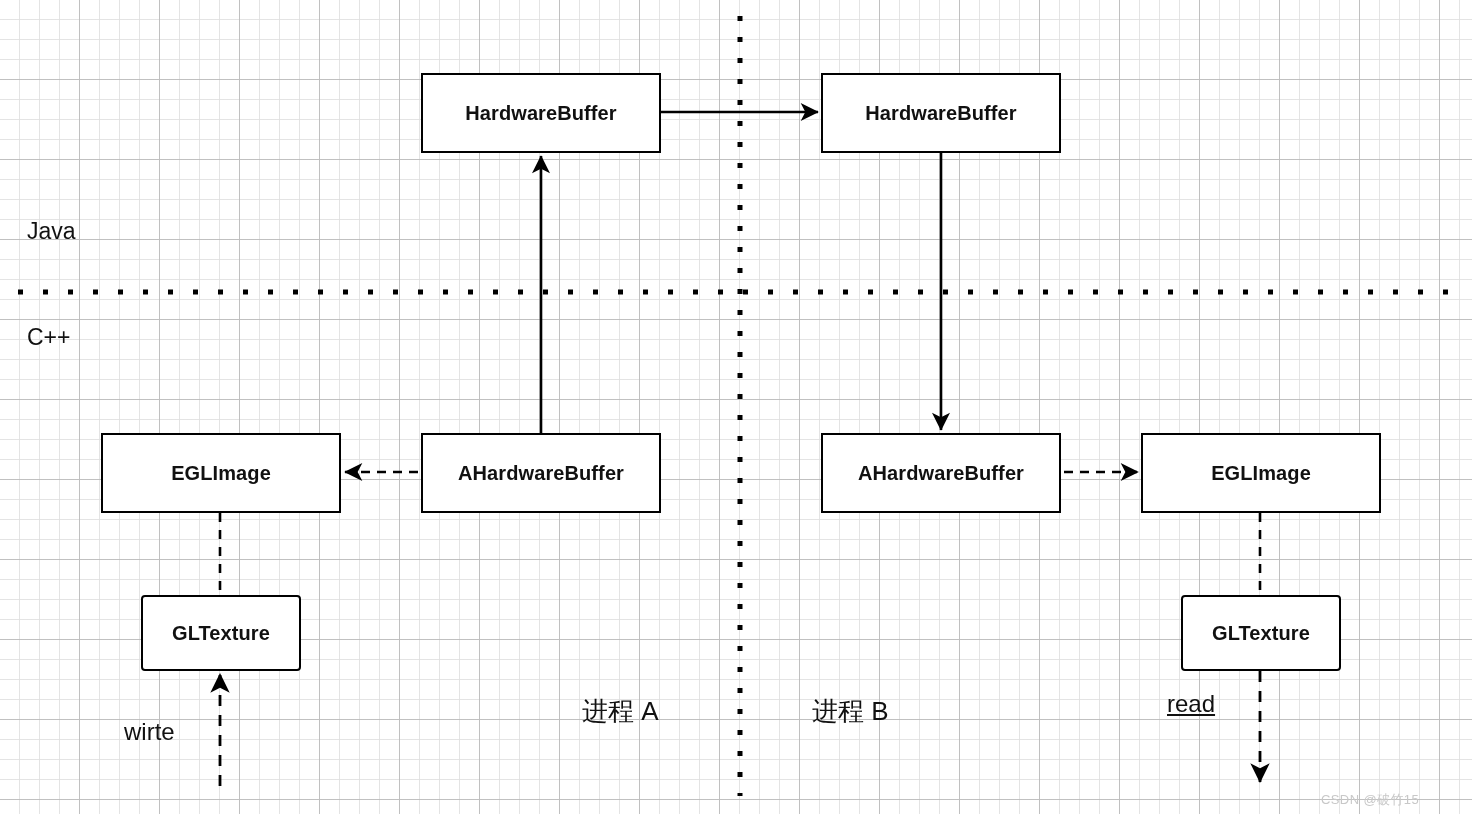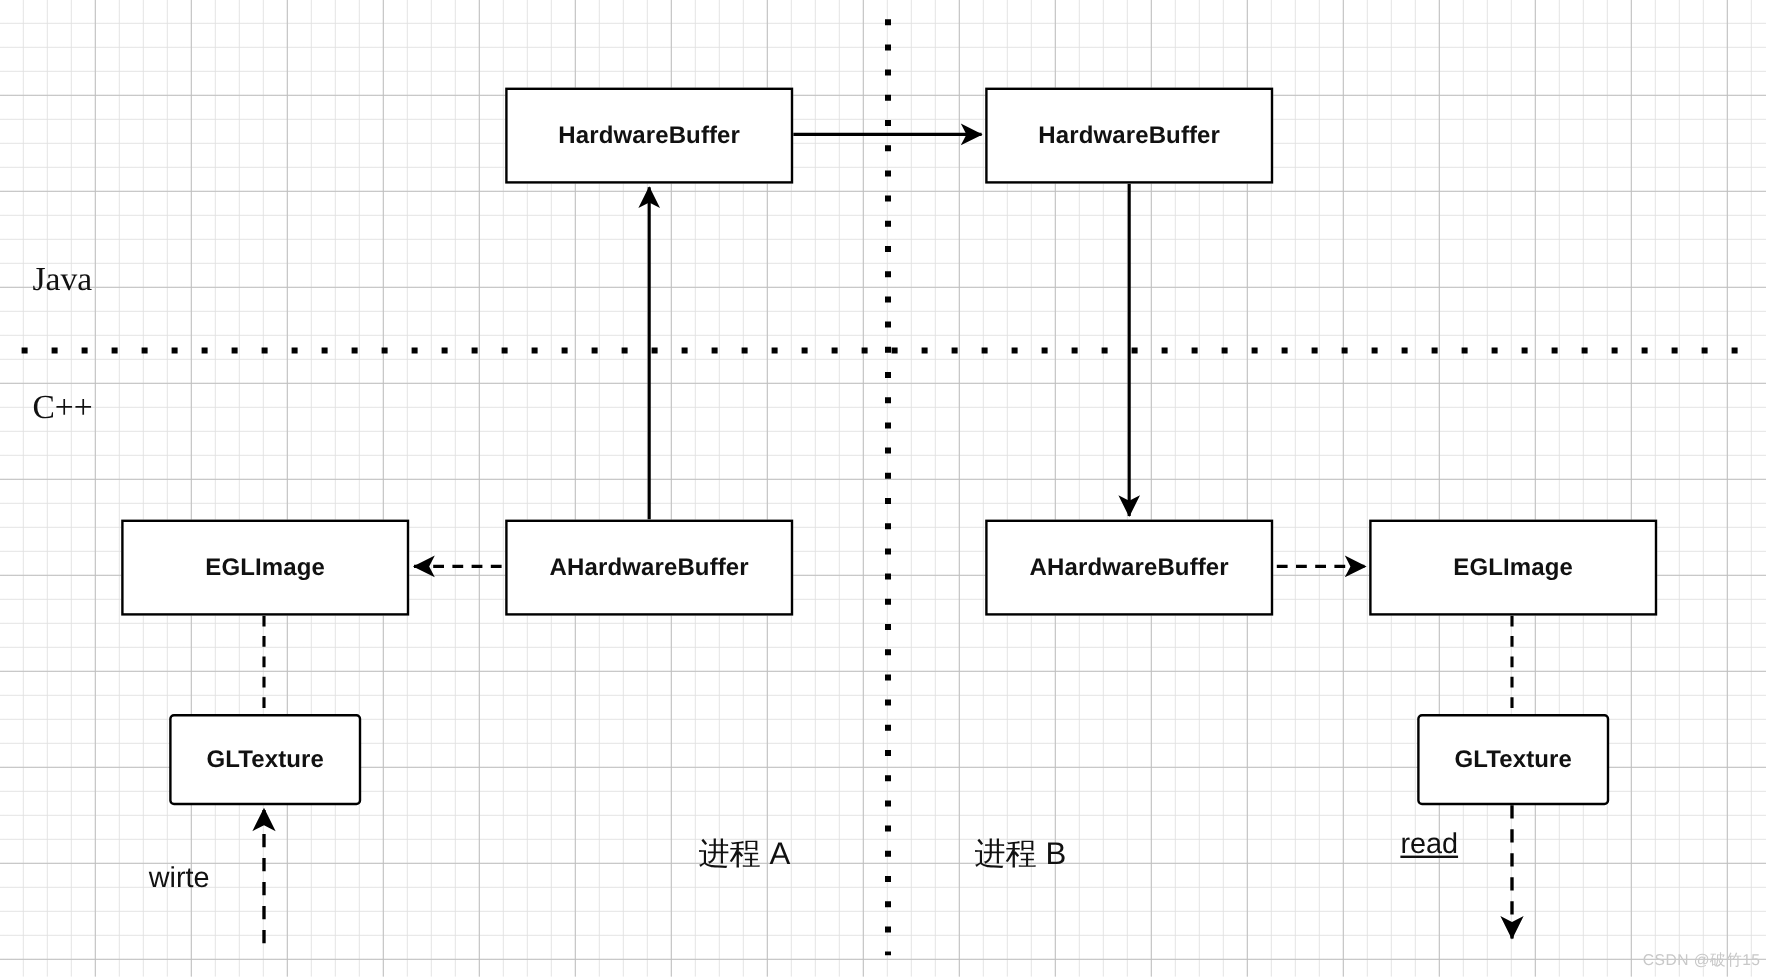--- a/index.html
+++ b/index.html
@@ -57,24 +57,23 @@
     white-space: nowrap;
   }
   .edge-label {
     position: absolute;
     font-size: 24px;
     color: #111111;
     white-space: nowrap;
   }
   .zone-label {
     position: absolute;
-    font-size: 28px;
+    font-size: 23px;
     color: #111111;
     white-space: nowrap;
-    font-family: Liberation Serif, serif;
   }
   .watermark {
     position: absolute;
     font-size: 13px;
     color: #c8c8c8;
     white-space: nowrap;
     letter-spacing: 0.4px;
   }
 </style>
 </head>
@@ -133,15 +132,15 @@
   <div class="node rounded" style="left:141px; top:595px; width:160px; height:76px;">GLTexture</div>
 
   <div class="node rounded" style="left:1181px; top:595px; width:160px; height:76px;">GLTexture</div>
 
   <div class="plain-label" style="left:582px; top:694px;">进程 A</div>
   <div class="plain-label" style="left:812px; top:694px;text-align:center;">进程 B</div>
 
   <div class="edge-label" style="left:124px; top:718px;">wirte</div>
   <div class="edge-label" style="left:1167px; top:690px;text-decoration:underline;">read</div>
 
-  <div class="watermark" style="left:1321px; top:791px;margin-left:48px;">CSDN @破竹15</div>
+  <div class="watermark" style="left:1321px; top:791px;">CSDN @破竹15</div>
 
 </div>
 
 </body></html>

